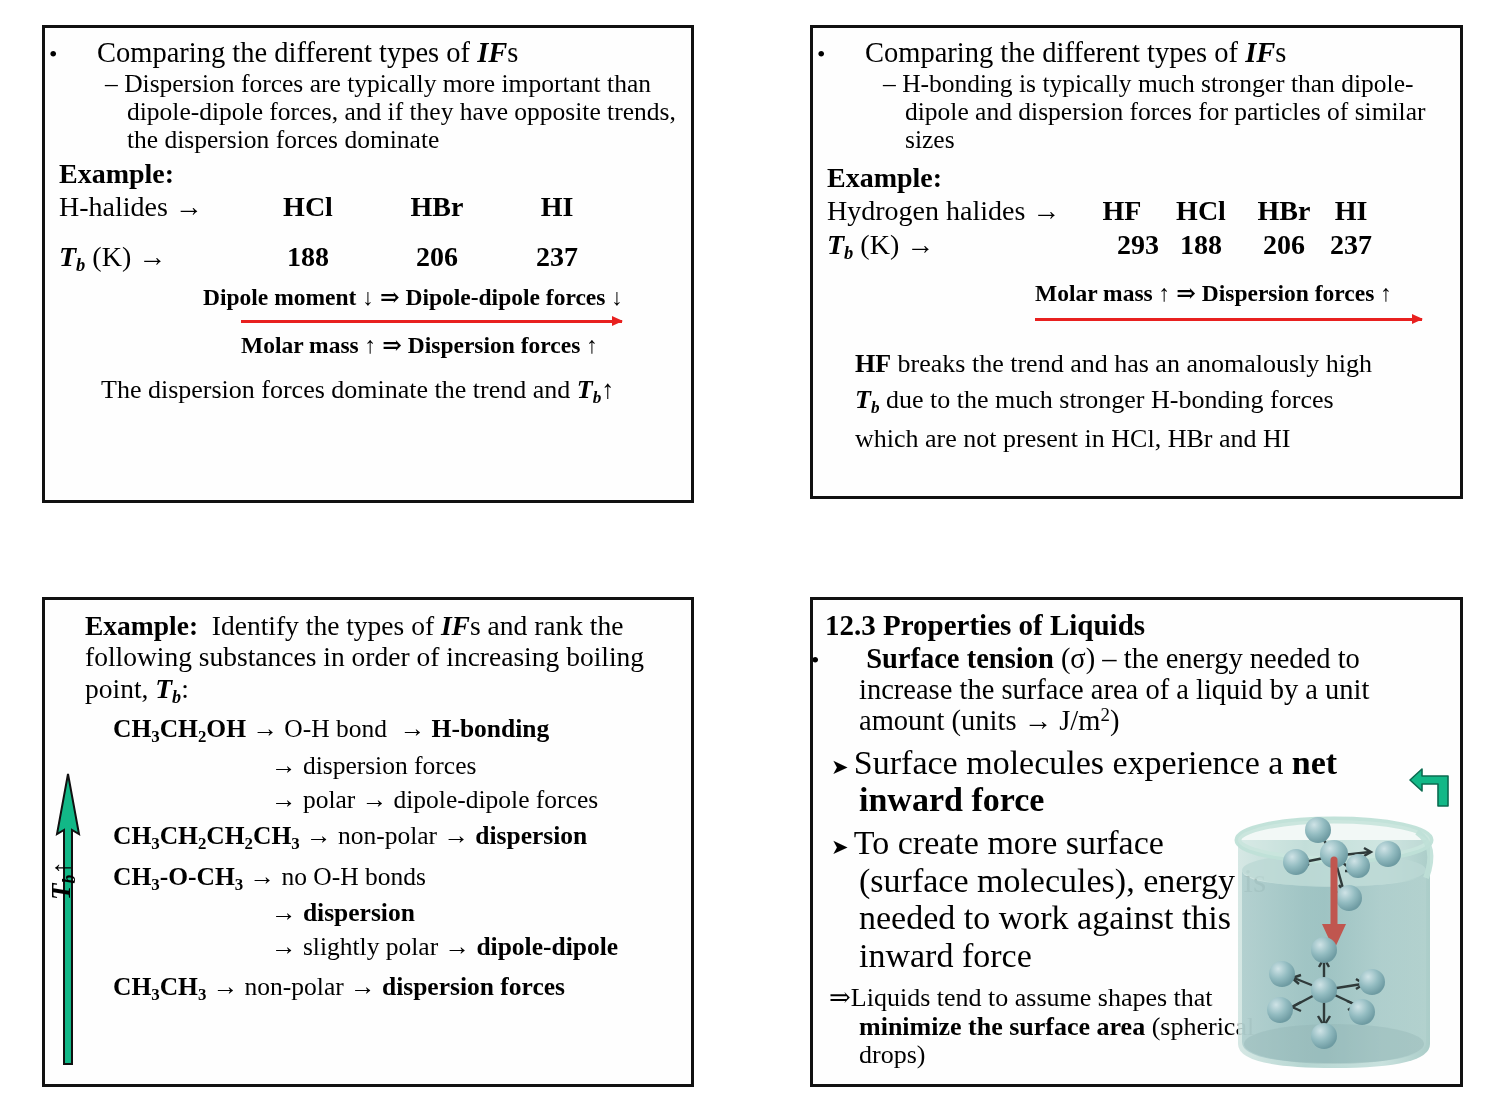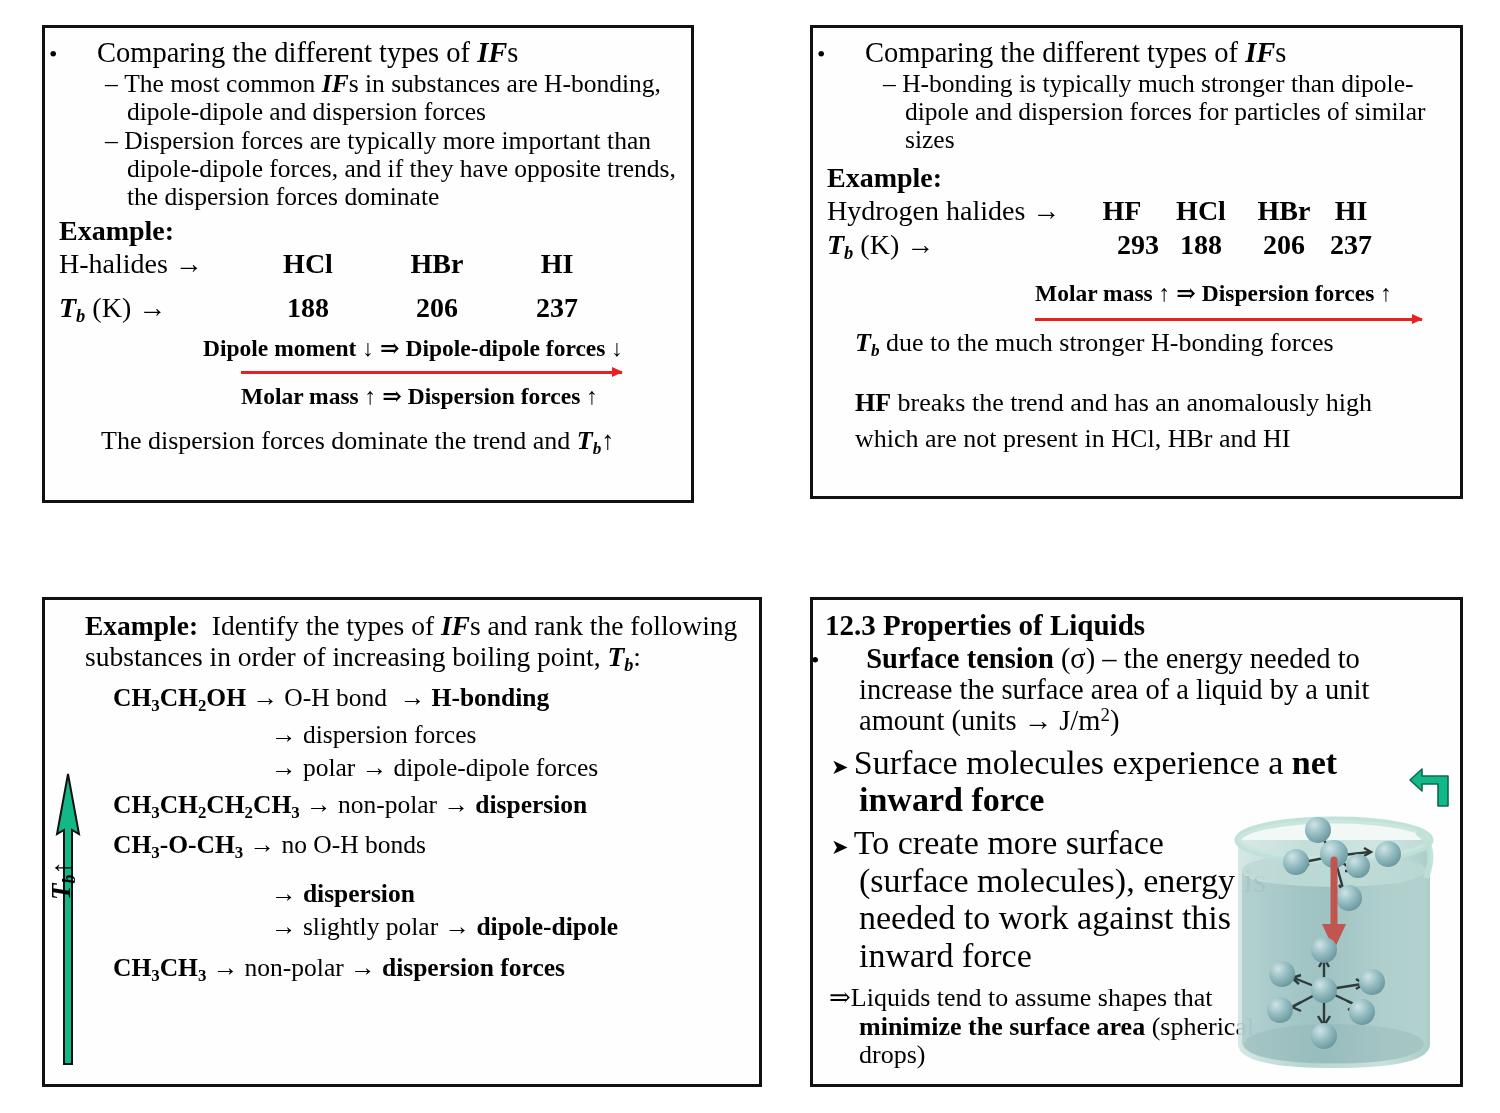--- a/index.html
+++ b/index.html
@@ -14,21 +14,21 @@
 
   .panel{
     position:absolute;
     background:#fefefe;
     border:3px solid #111111;
     box-sizing:border-box;
     overflow:hidden;
   }
   #panel-1{left:42px;  top:25px;  width:652px; height:478px;}
   #panel-2{left:810px; top:25px;  width:653px; height:474px;}
-  #panel-3{left:42px;  top:597px; width:720px; height:490px;}
+  #panel-3{left:42px;  top:597px; width:652px; height:490px;}
   #panel-4{left:810px; top:597px; width:653px; height:490px;}
 
   .pad{position:relative;padding:10px 14px 8px 14px;height:100%;box-sizing:border-box;border-radius:9px;}
 
   
   .lvl1{
     font-size:28.5px;line-height:1.06;
     padding-left:38px;text-indent:-24px;
     margin-bottom:2px;
   }
@@ -96,31 +96,30 @@
 </style>
 </head>
 <body>
 
 <div class="canvas">
 
   <div class="panel" id="panel-1">
     <div class="pad">
       <div class="lvl1">Comparing the different types of <span class="ital">IF</span>s</div>
 
-      <div class="lvl2">The most common <span class="ital">IF</span>s in substances are H-bonding, dipole-dipole and dispersion forces</div>
 
       <div class="lvl2">Dispersion forces are typically more important than dipole-dipole forces, and if they have opposite trends, the dispersion forces dominate</div>
 
       <div class="exlabel">Example:</div>
 
       <div class="halide-row" style="margin-top:1px;">
         <span style="display:inline-block;width:185px;">H-halides&nbsp;→</span><span class="hcell" style="width:128px;">HCl</span><span class="hcell" style="width:130px;">HBr</span><span class="hcell" style="width:110px;">HI</span>
       </div>
 
-      <div class="halide-row" style="margin-top:12px;">
+      <div class="halide-row" style="margin-top:18px;">
         <span style="display:inline-block;width:185px;"><span class="tb">T<span class="sub">b</span></span>&nbsp;(K)&nbsp;→</span><span class="hcell" style="width:128px;">188</span><span class="hcell" style="width:130px;">206</span><span class="hcell" style="width:110px;">237</span>
       </div>
 
       <div class="trend" style="margin-top:8px;padding-left:144px;">Dipole moment ↓ ⇒ Dipole-dipole forces ↓</div>
 
       <div class="redline" style="margin:9px 55px 0 182px;"></div>
 
       <div class="trend" style="margin-top:9px;padding-left:182px;">Molar mass ↑ ⇒ Dispersion forces ↑</div>
 
       <div class="plain" style="margin-top:16px;padding-left:42px;">The dispersion forces dominate the trend and <span class="tb">T<span class="sub">b</span></span>↑</div>
@@ -140,22 +139,22 @@
       </div>
 
       <div class="halide-row" style="margin-top:2px;">
         <span style="display:inline-block;width:258px;"><span class="tb">T<span class="sub">b</span></span>&nbsp;(K)&nbsp;→</span><span class="hcell" style="width:74px;text-align:right;">293</span><span class="hcell" style="width:84px;">188</span><span class="hcell" style="width:82px;">206</span><span class="hcell" style="width:52px;">237</span>
       </div>
 
       <div class="trend" style="margin-top:16px;padding-left:208px;">Molar mass ↑ ⇒ Dispersion forces ↑</div>
 
       <div class="redline" style="margin:11px 24px 0 208px;"></div>
 
+      <div class="plain" style="margin-top:28px;padding-left:28px;"><span class="bold">HF</span> breaks the trend and has an anomalously high</div>
       <div class="plain" style="margin-top:7px;padding-left:28px;"><span class="tb">T<span class="sub">b</span></span> due to the much stronger H-bonding forces</div>
-      <div class="plain" style="margin-top:28px;padding-left:28px;"><span class="bold">HF</span> breaks the trend and has an anomalously high</div>
       <div class="plain" style="margin-top:7px;padding-left:28px;">which are not present in HCl, HBr and HI</div>
     </div>
   </div>
 
   <div class="panel" id="panel-3">
     <div class="pad" style="padding-left:10px;">
       <div class="p3-head" style="padding-left:30px;text-indent:0;">
         <span class="bold">Example:</span>&nbsp; Identify the types of <span class="ital">IF</span>s and rank the following substances in order of increasing boiling point, <span class="tb">T<span class="sub">b</span></span>:
       </div>
 
@@ -167,21 +166,21 @@
         <div class="p3-line" style="padding-left:216px;margin-top:5px;">→ dispersion forces</div>
         <div class="p3-line" style="padding-left:216px;margin-top:5px;">→ polar → dipole-dipole forces</div>
 
         <div class="p3-line" style="padding-left:58px;margin-top:8px;">
           <span class="bold">CH<span class="sub">3</span>CH<span class="sub">2</span>CH<span class="sub">2</span>CH<span class="sub">3</span></span> → non-polar → <span class="bold">dispersion</span>
         </div>
 
         <div class="p3-line" style="padding-left:58px;margin-top:9px;">
           <span class="bold">CH<span class="sub">3</span>-O-CH<span class="sub">3</span></span> → no O-H bonds
         </div>
-        <div class="p3-line" style="padding-left:216px;margin-top:17px;">→ <span class="bold">dispersion</span></div>
+        <div class="p3-line" style="padding-left:216px;margin-top:5px;">→ <span class="bold">dispersion</span></div>
         <div class="p3-line" style="padding-left:216px;margin-top:5px;">→ slightly polar → <span class="bold">dipole-dipole</span></div>
 
         <div class="p3-line" style="padding-left:58px;margin-top:12px;">
           <span class="bold">CH<span class="sub">3</span>CH<span class="sub">3</span></span> → non-polar → <span class="bold">dispersion forces</span>
         </div>
       </div>
     </div>
   </div>
 
   <svg class="green-arrow" viewBox="0 0 32 294" preserveAspectRatio="none">

